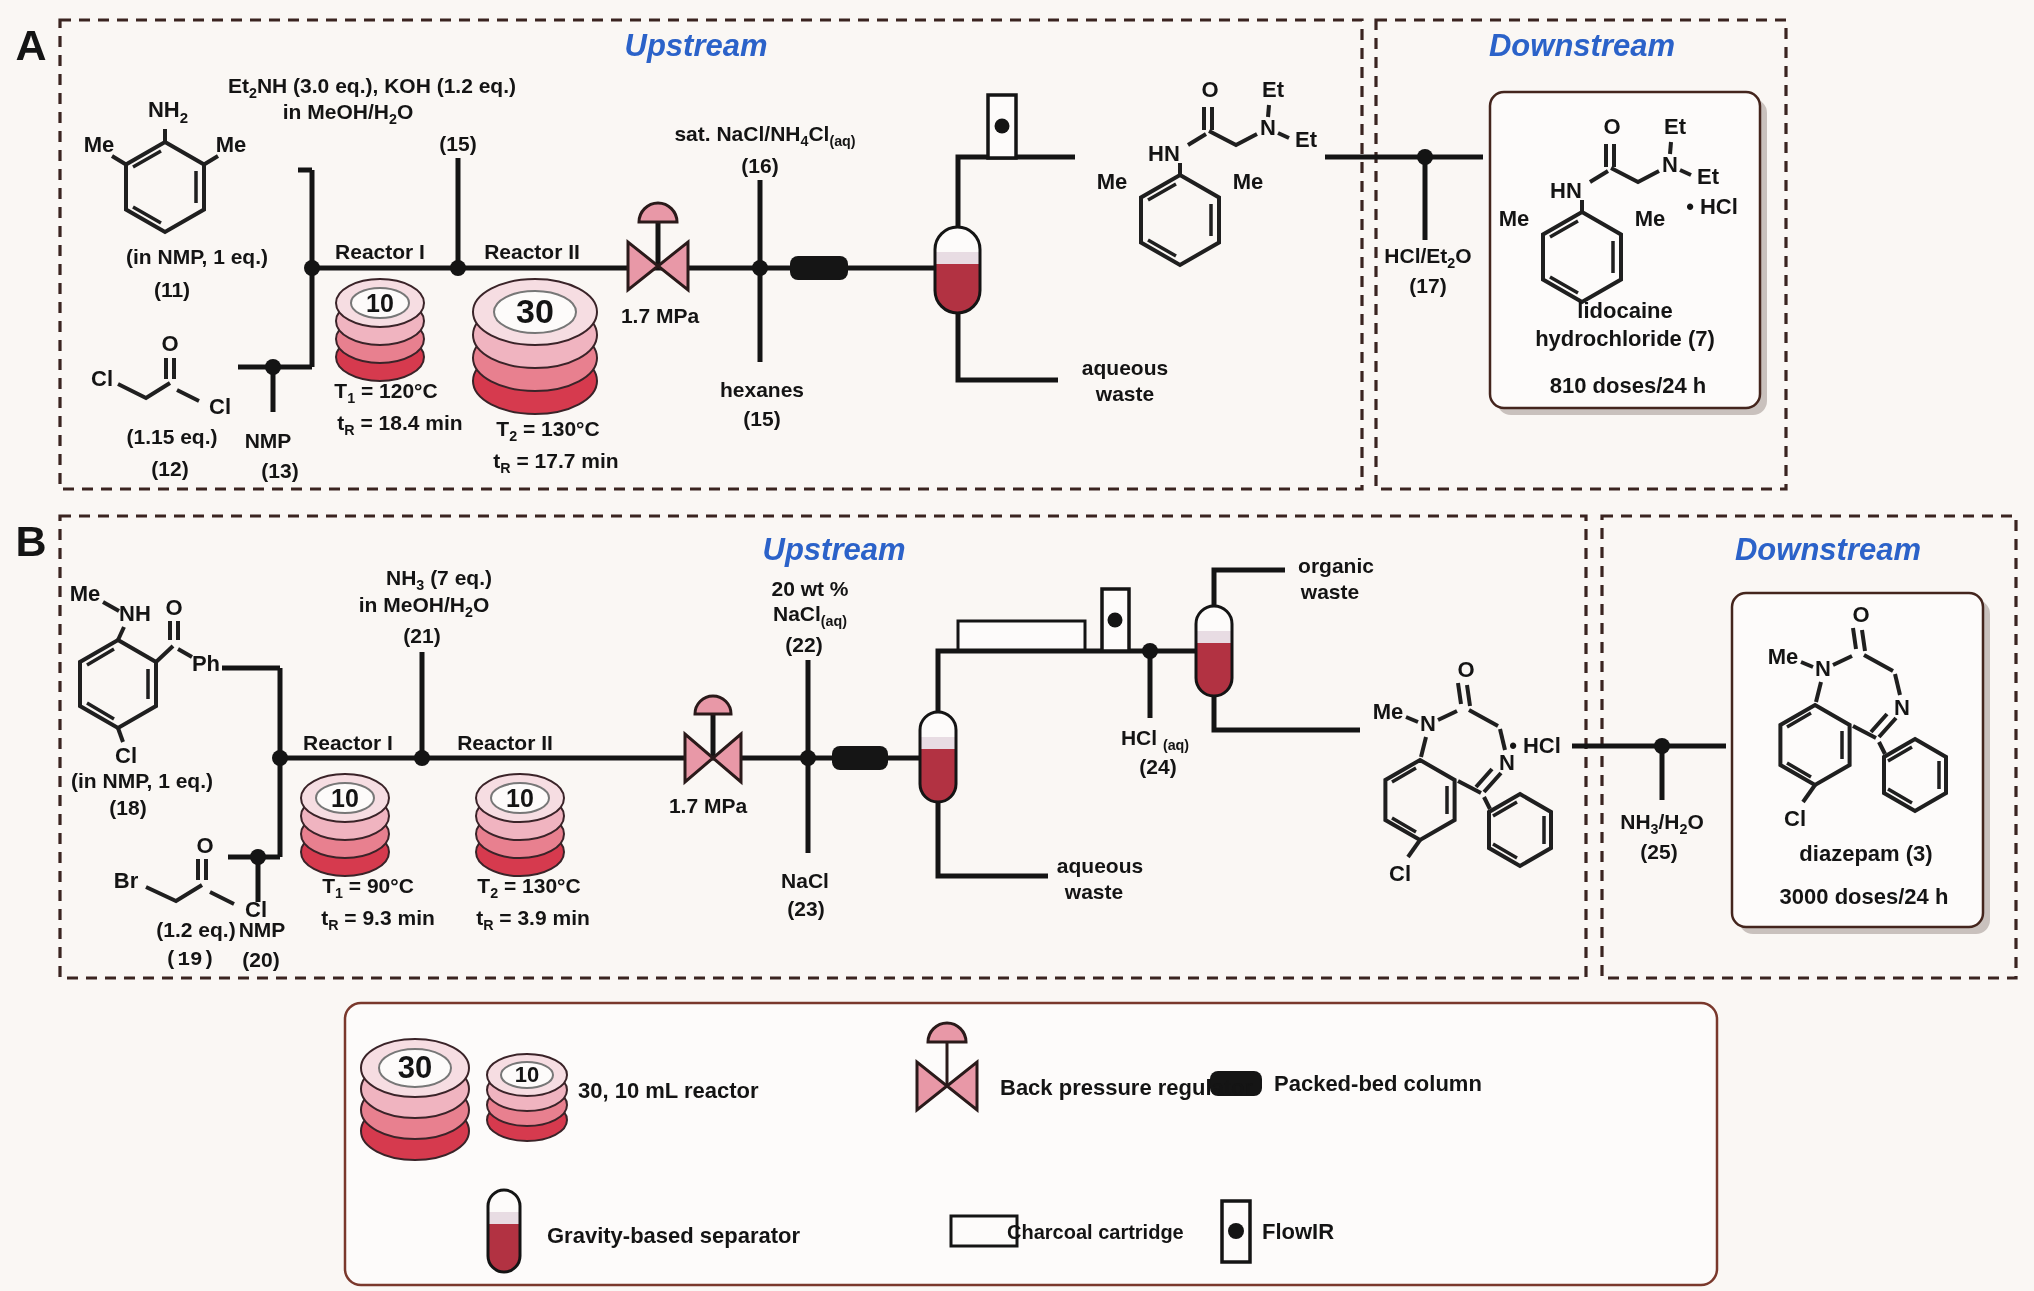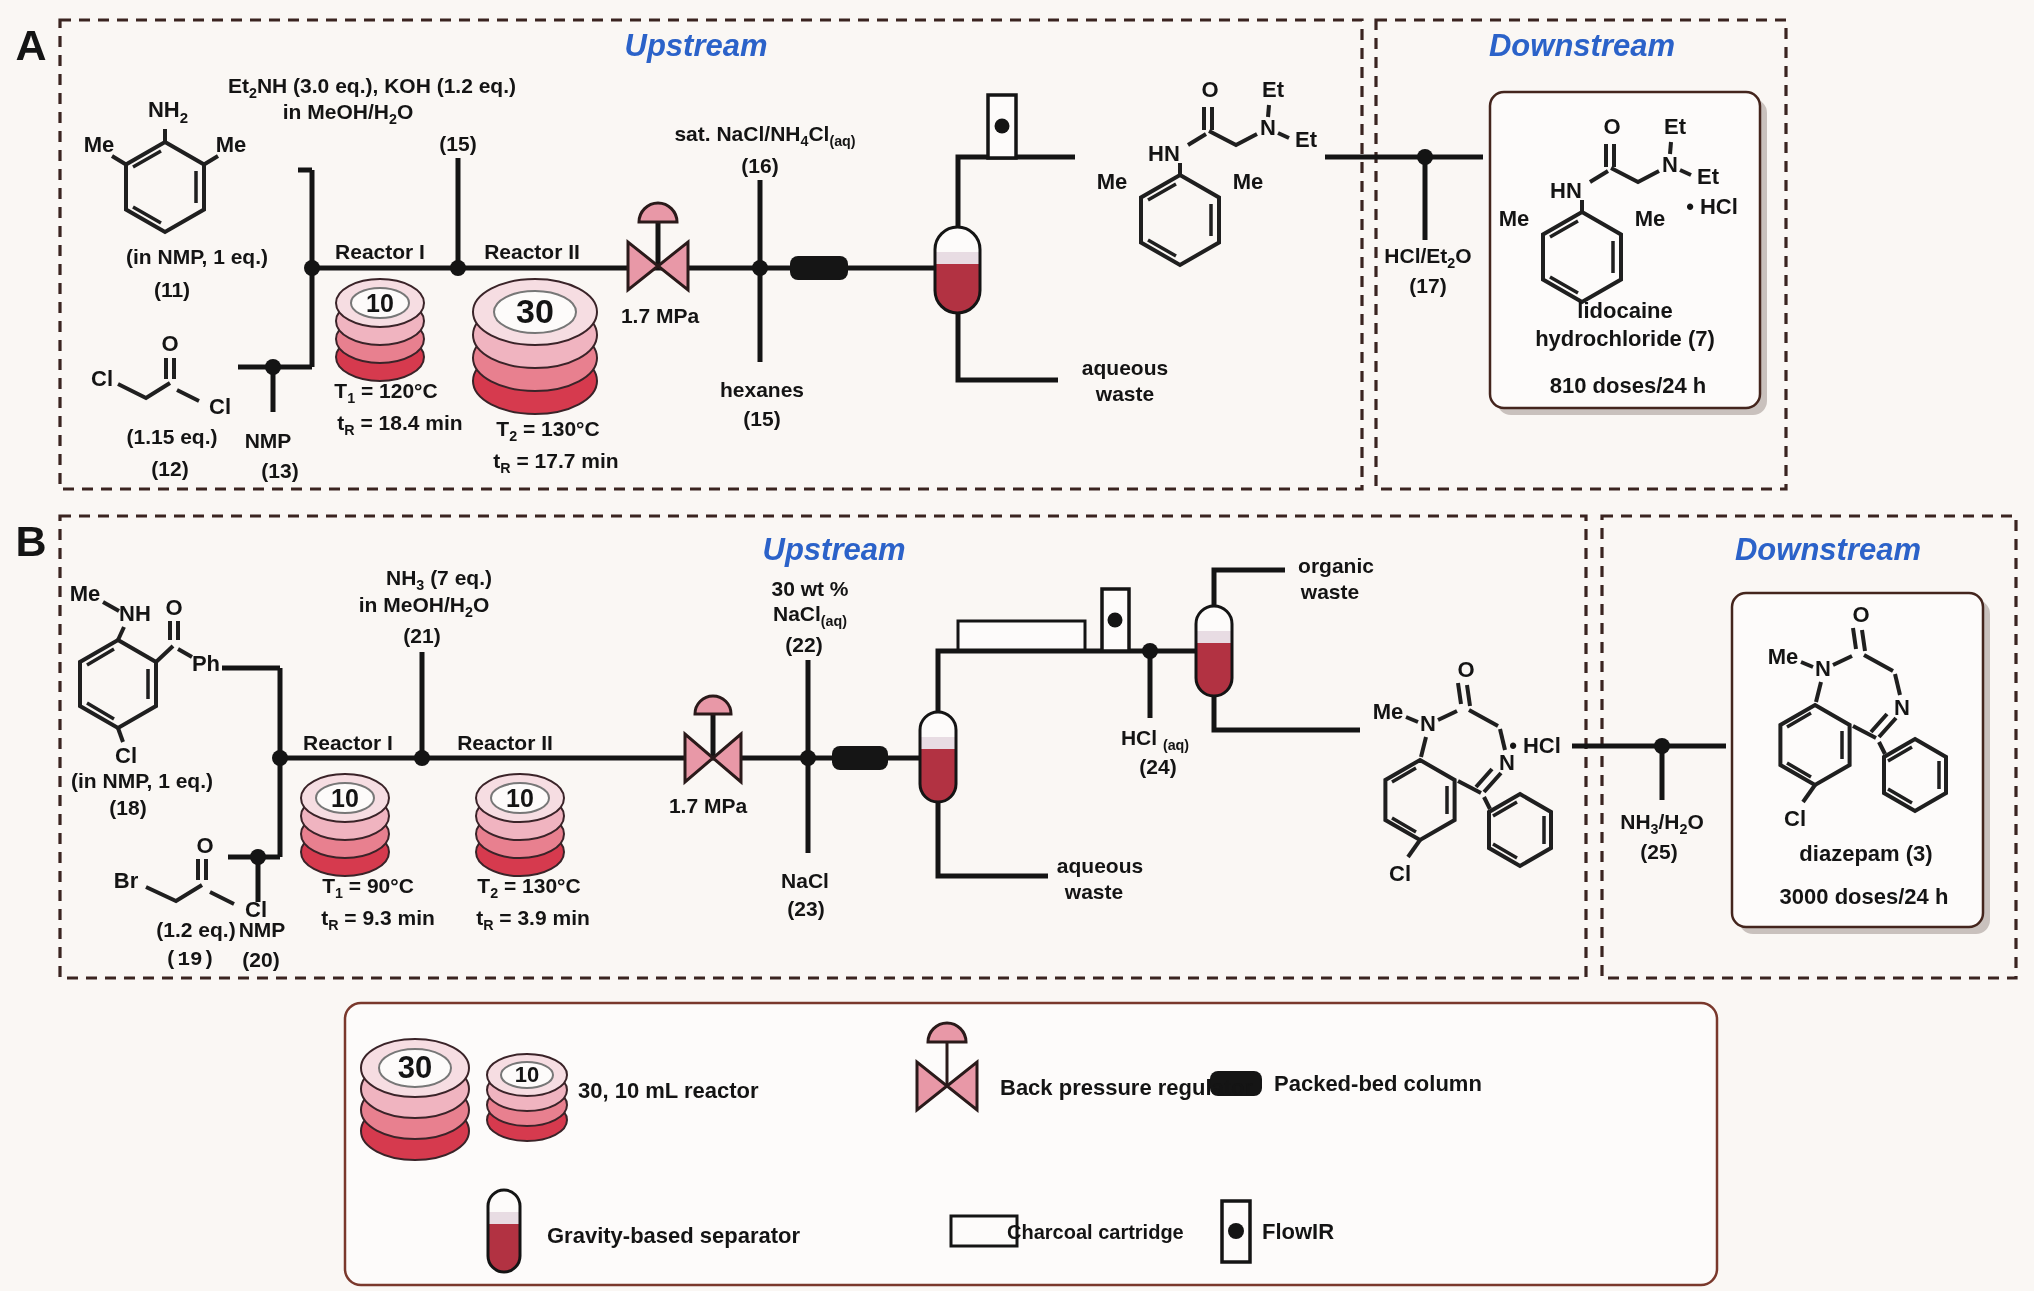--- a/index.html
+++ b/index.html
@@ -346,21 +346,21 @@
     <div class="lbl" style="left: 261px; top: 960px;">(20)</div>
     <div class="lbl" style="left: 348px; top: 743px;">Reactor I</div>
     <div class="lbl" style="left: 345px; top: 798px; font-size: 25px;">10</div>
     <div class="lbl" style="left: 368px; top: 888px;">T<sub>1</sub> = 90°C</div>
     <div class="lbl" style="left: 378px; top: 920px;">t<sub>R</sub> = 9.3 min</div>
     <div class="lbl" style="left: 505px; top: 743px;">Reactor II</div>
     <div class="lbl" style="left: 520px; top: 798px; font-size: 25px;">10</div>
     <div class="lbl" style="left: 529px; top: 888px;">T<sub>2</sub> = 130°C</div>
     <div class="lbl" style="left: 533px; top: 920px;">t<sub>R</sub> = 3.9 min</div>
     <div class="lbl" style="left: 708px; top: 806px;">1.7 MPa</div>
-    <div class="lbl" style="left: 810px; top: 589px;">30 wt %</div>
+    <div class="lbl" style="left: 810px; top: 589px;">20 wt %</div>
     <div class="lbl" style="left: 810px; top: 616px;">NaCl<sub>(aq)</sub></div>
     <div class="lbl" style="left: 804px; top: 645px;">(22)</div>
     <div class="lbl" style="left: 805px; top: 881px;">NaCl</div>
     <div class="lbl" style="left: 806px; top: 909px;">(23)</div>
     <div class="lbl" style="left: 1155px; top: 740px;">HCl <sub>(aq)</sub></div>
     <div class="lbl" style="left: 1158px; top: 767px;">(24)</div>
     <div class="lbl" style="left: 1100px; top: 866px;">aqueous</div>
     <div class="lbl" style="left: 1094px; top: 892px;">waste</div>
     <div class="lbl" style="left: 1336px; top: 566px;">organic</div>
     <div class="lbl" style="left: 1330px; top: 592px;">waste</div>

